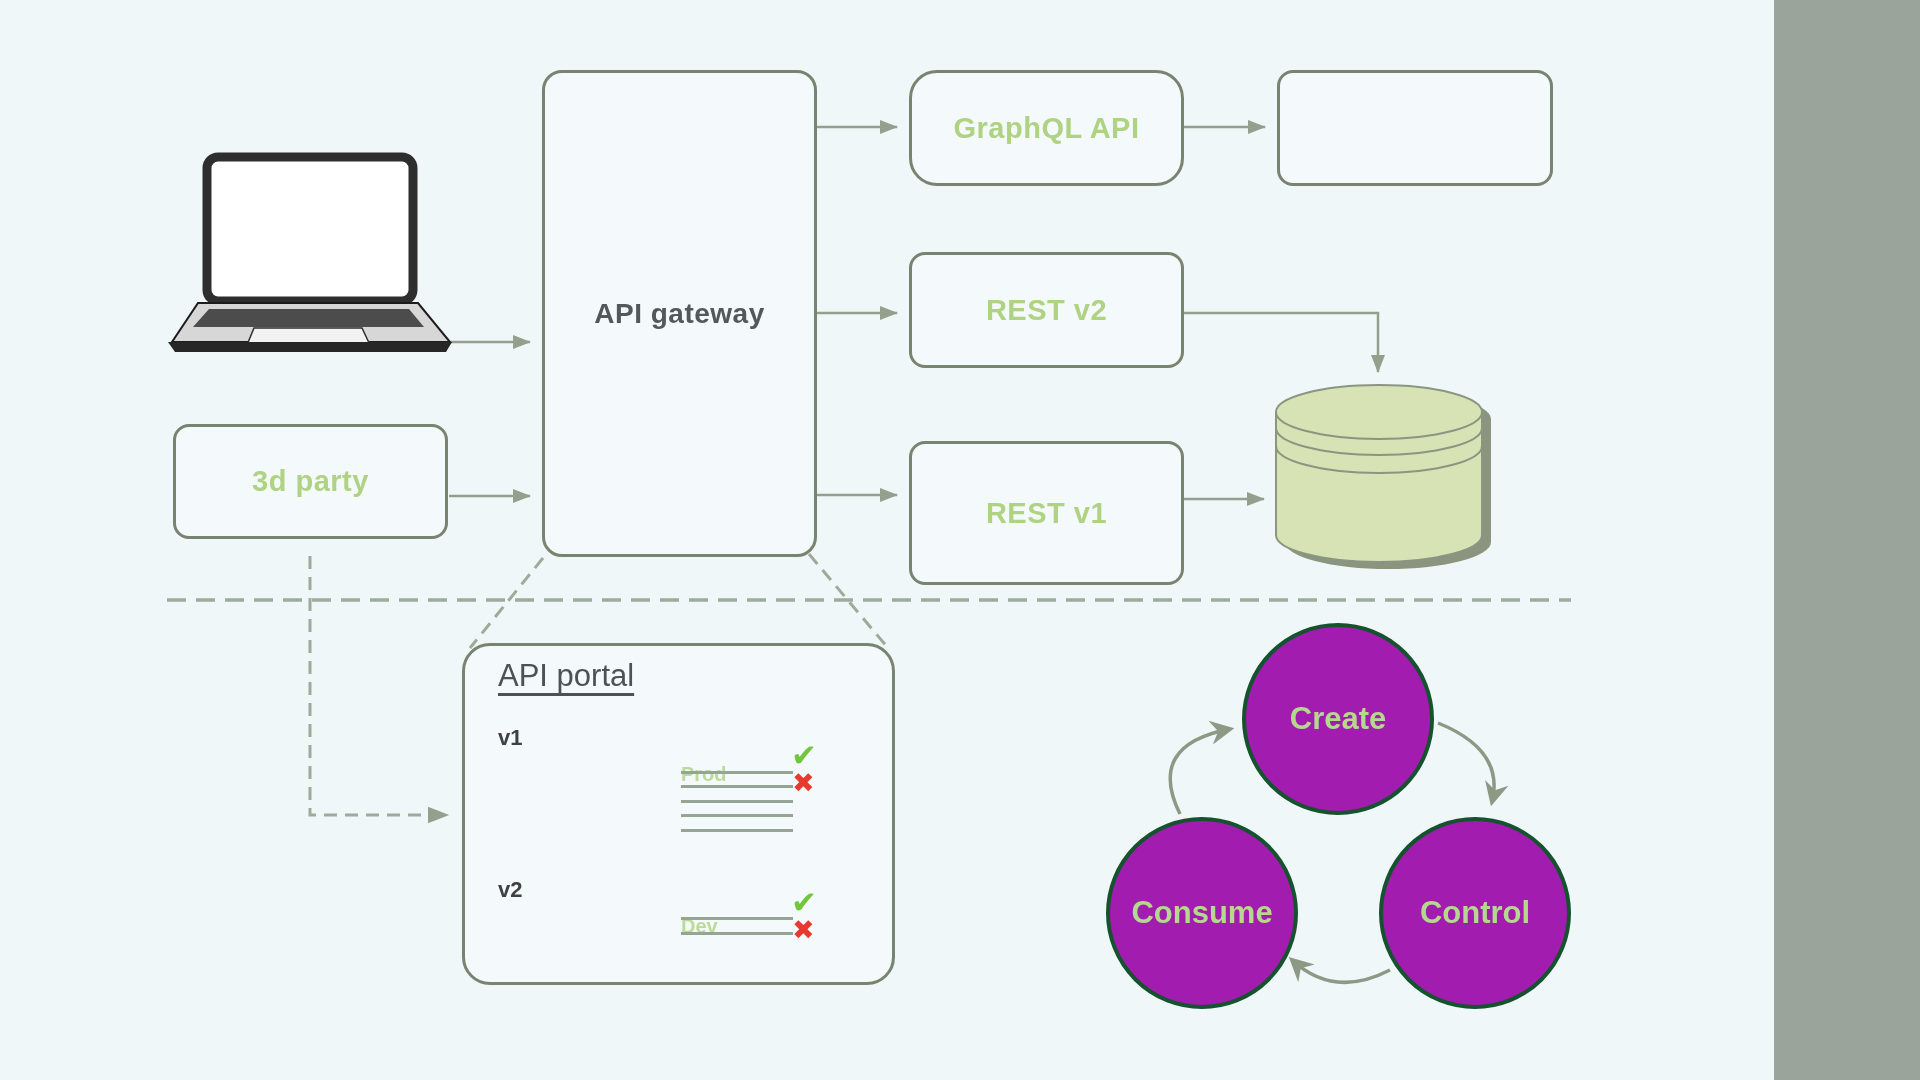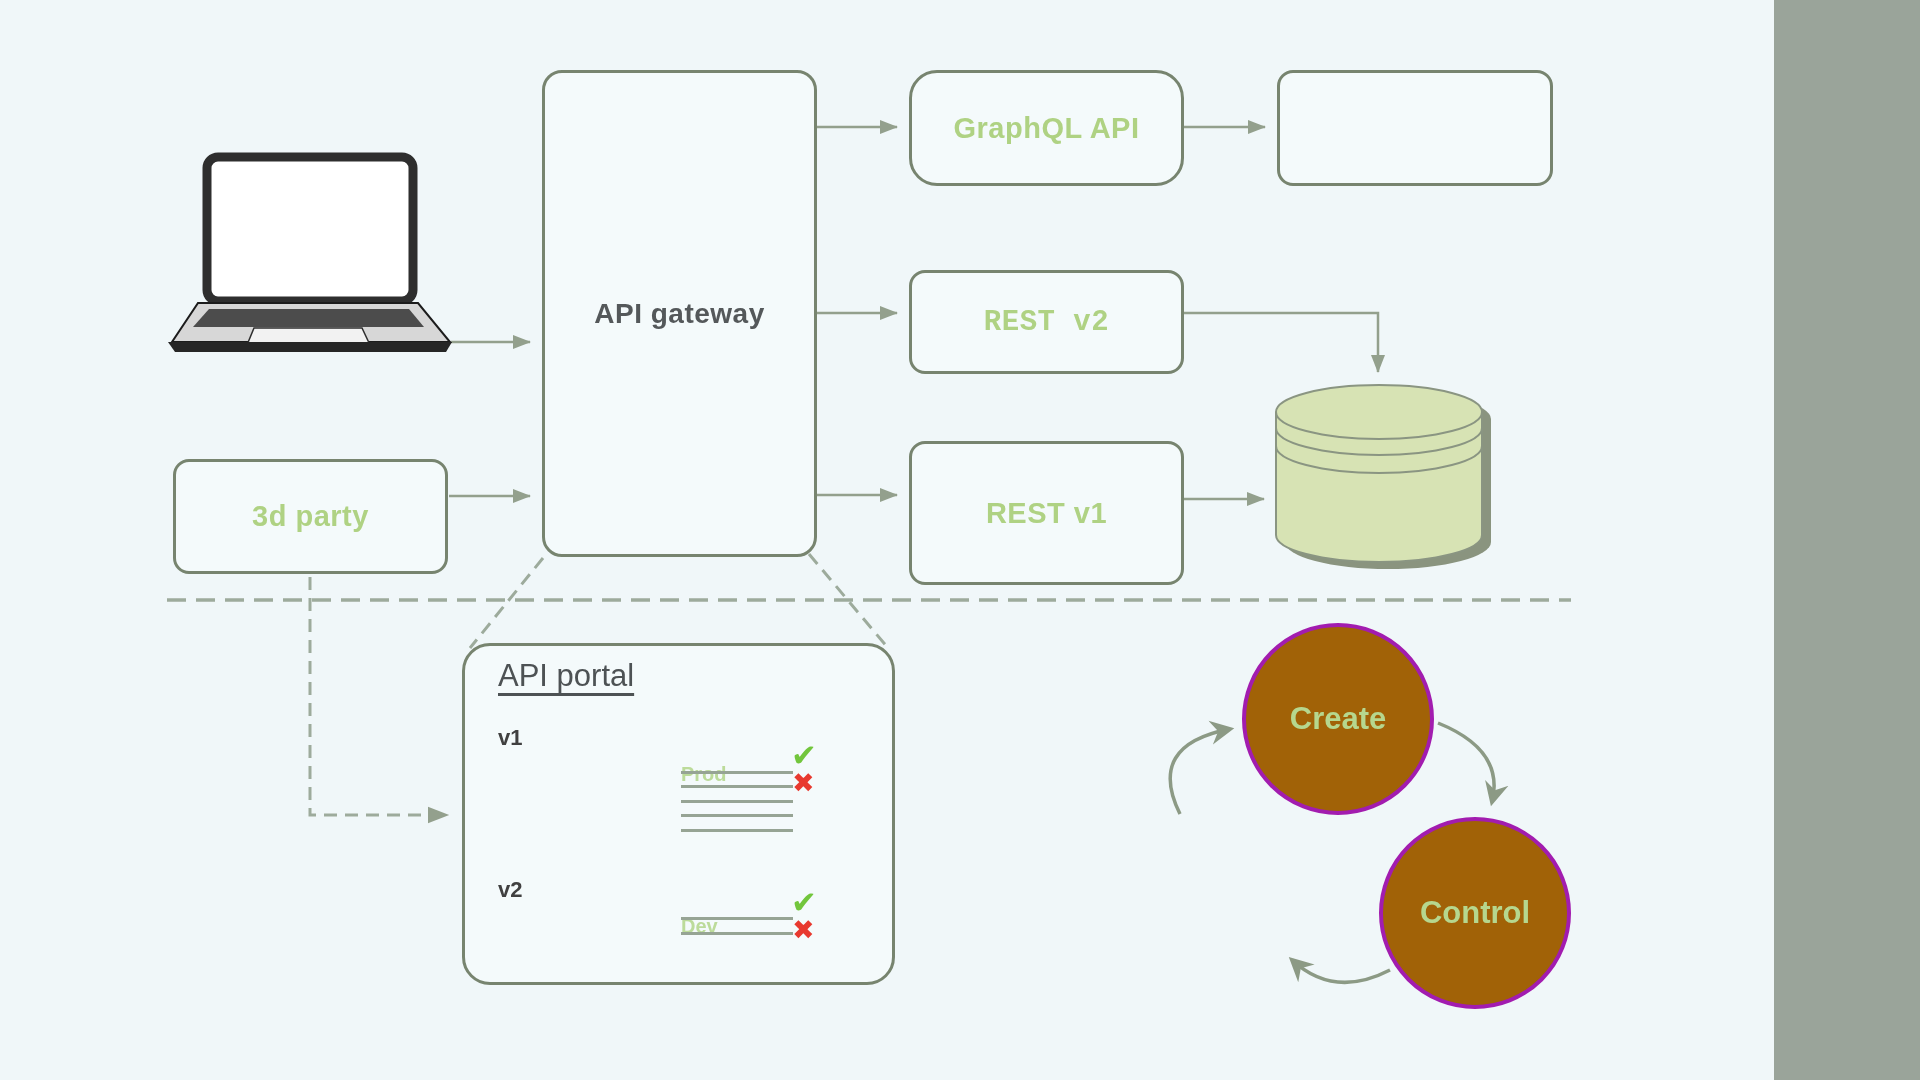--- a/index.html
+++ b/index.html
@@ -11,21 +11,21 @@
   #svg-layer{position:absolute;left:0;top:0;width:1920px;height:1080px;}
   .node{
     position:absolute;box-sizing:border-box;
     border:3px solid #77846f;border-radius:16px;background:#f4fafb;
     display:flex;align-items:center;justify-content:center;
     font-weight:bold;font-size:29px;color:#afd283;letter-spacing:0.5px;
   }
   .node.dark-label{color:#54585a;}
   .circle{
     position:absolute;box-sizing:border-box;width:192px;height:192px;
-    border:4px solid #a21caf;border-radius:50%;background:#a16207;
+    border:4px solid #14532d;border-radius:50%;background:#a21caf;
     display:flex;align-items:center;justify-content:center;
     font-weight:bold;font-size:31px;color:#b6d78e;
   }
   #portal{
     position:absolute;left:462px;top:643px;width:433px;height:342px;
     box-sizing:border-box;border:3px solid #77846f;border-radius:28px;
     background:#f4fafb;
   }
   #portal .title{
     position:absolute;left:33px;top:12px;font-size:31px;font-weight:normal;color:#4d5254;
@@ -103,29 +103,29 @@
   </div>
 
   <div class="node" style="left:909px;top:70px;width:275px;height:116px;border-radius:28px;">
     <span>GraphQL API</span>
   </div>
 
   <div class="node" style="left:1277px;top:70px;width:276px;height:116px;">
     <span></span>
   </div>
 
-  <div class="node" style="left:909px;top:270px;width:275px;height:104px;font-family:Liberation Mono, monospace;">
+  <div class="node" style="left:909px;top:252px;width:275px;height:116px;">
     <span>REST v2</span>
   </div>
 
   <div class="node" style="left:909px;top:441px;width:275px;height:144px;">
     <span>REST v1</span>
   </div>
 
-  <div class="node" style="left:173px;top:459px;width:275px;height:115px;">
+  <div class="node" style="left:173px;top:424px;width:275px;height:115px;">
     <span>3d party</span>
   </div>
 
   <div id="portal">
     <div class="title">API portal</div>
 
     <div class="version-label" style="left:33px;top:79px;">v1</div>
     <div class="stage-label" style="left:216px;top:77px;">Prod</div>
     <div class="doc-line" style="left:216px;top:125px;"></div>
     <div class="doc-line" style="left:216px;top:139px;"></div>
@@ -140,19 +140,22 @@
     <div class="doc-line" style="left:216px;top:271px;"></div>
     <div class="doc-line" style="left:216px;top:286px;"></div>
     <div class="check" style="left:326px;top:241px;">✔</div>
     <div class="cross" style="left:327px;top:271px;">✖</div>
   </div>
 
 
   <div class="circle" style="left:1242px;top:623px;">
     <span>Create</span>
   </div>
+  <div class="circle" style="left:1106px;top:817px;">
+    <span>Consume</span>
+  </div>
   <div class="circle" style="left:1379px;top:817px;">
     <span>Control</span>
   </div>
 
   <div id="sidebar"></div>
 
 </div>
 
 </body></html>

